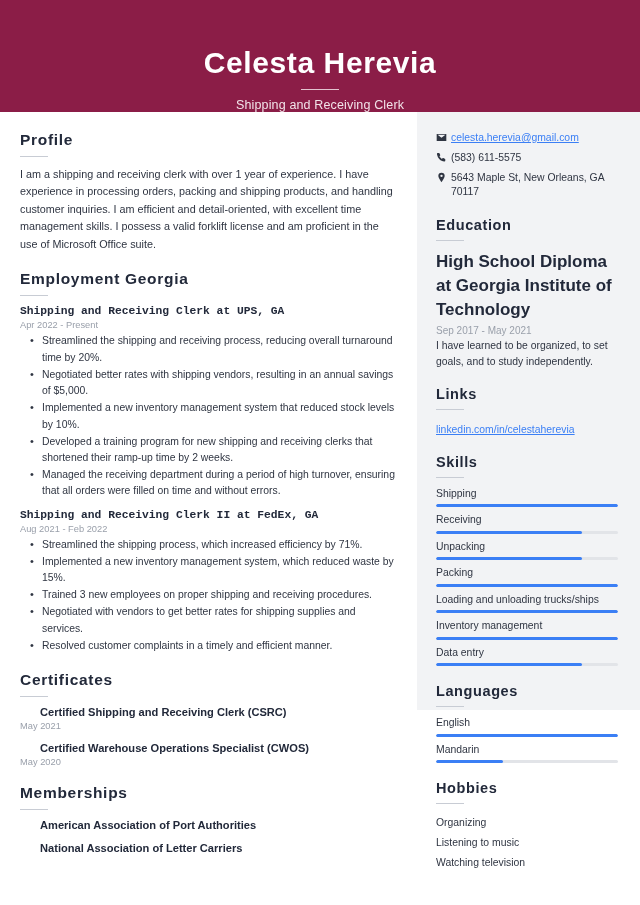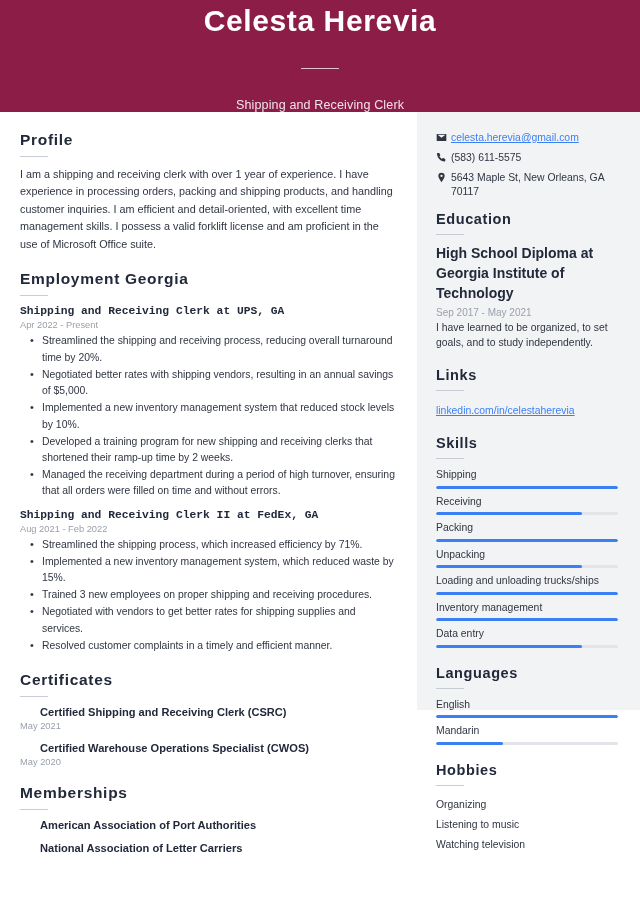--- a/index.html
+++ b/index.html
@@ -19,21 +19,21 @@
   }
 
   
   .banner {
     width: 640px;
     height: 112px;
     background: #8B1D47;
     display: flex;
     flex-direction: column;
     align-items: center;
-    justify-content: space-between;
+    justify-content: flex-end;
     padding-top: 4px;
   }
   .banner-name {
     color: #ffffff;
     font-size: 30px;
     font-weight: 700;
     letter-spacing: 0.6px;
     line-height: 1.15;
   }
   .banner-rule {
@@ -130,21 +130,21 @@
     color: #22293a;
     margin-left: 20px;
   }
   .entry-date {
     font-size: 9.3px;
     color: #9aa0ab;
     margin-top: 3px;
   }
 
   
-  .contact { margin-bottom: 11px; }
+  .contact { margin-bottom: 17px; }
   .contact-row {
     display: flex;
     align-items: flex-start;
     margin-bottom: 5px;
     font-size: 10.4px;
     line-height: 1.42;
     color: #2f3542;
   }
   .contact-ico {
     width: 15px;
@@ -158,21 +158,21 @@
   .link {
     color: #3B7FF5;
     text-decoration: underline;
     font-size: 10.4px;
     word-break: break-all;
   }
 
   
   .side-sec { margin-bottom: 17px; }
   .edu-title {
-    font-size: 14px;
+    font-size: 17px;
     font-weight: 700;
     color: #22293a;
     line-height: 1.42;
   }
   .edu-date {
     font-size: 10px;
     color: #9aa0ab;
     margin: 3px 0 2px;
   }
   .edu-desc {
@@ -343,29 +343,29 @@
             <div class="bar-fill" style="width: 100%;"></div>
           </div>
         </div>
         <div class="bar-item">
           <div class="bar-label">Receiving</div>
           <div class="bar-track">
             <div class="bar-fill" style="width: 80%;"></div>
           </div>
         </div>
         <div class="bar-item">
+          <div class="bar-label">Unpacking</div>
+          <div class="bar-track">
+            <div class="bar-fill" style="width: 80%;"></div>
+          </div>
+        </div>
+        <div class="bar-item">
           <div class="bar-label">Packing</div>
           <div class="bar-track">
             <div class="bar-fill" style="width: 100%;"></div>
-          </div>
-        </div>
-        <div class="bar-item">
-          <div class="bar-label">Unpacking</div>
-          <div class="bar-track">
-            <div class="bar-fill" style="width: 80%;"></div>
           </div>
         </div>
         <div class="bar-item">
           <div class="bar-label">Loading and unloading trucks/ships</div>
           <div class="bar-track">
             <div class="bar-fill" style="width: 100%;"></div>
           </div>
         </div>
         <div class="bar-item">
           <div class="bar-label">Inventory management</div>

